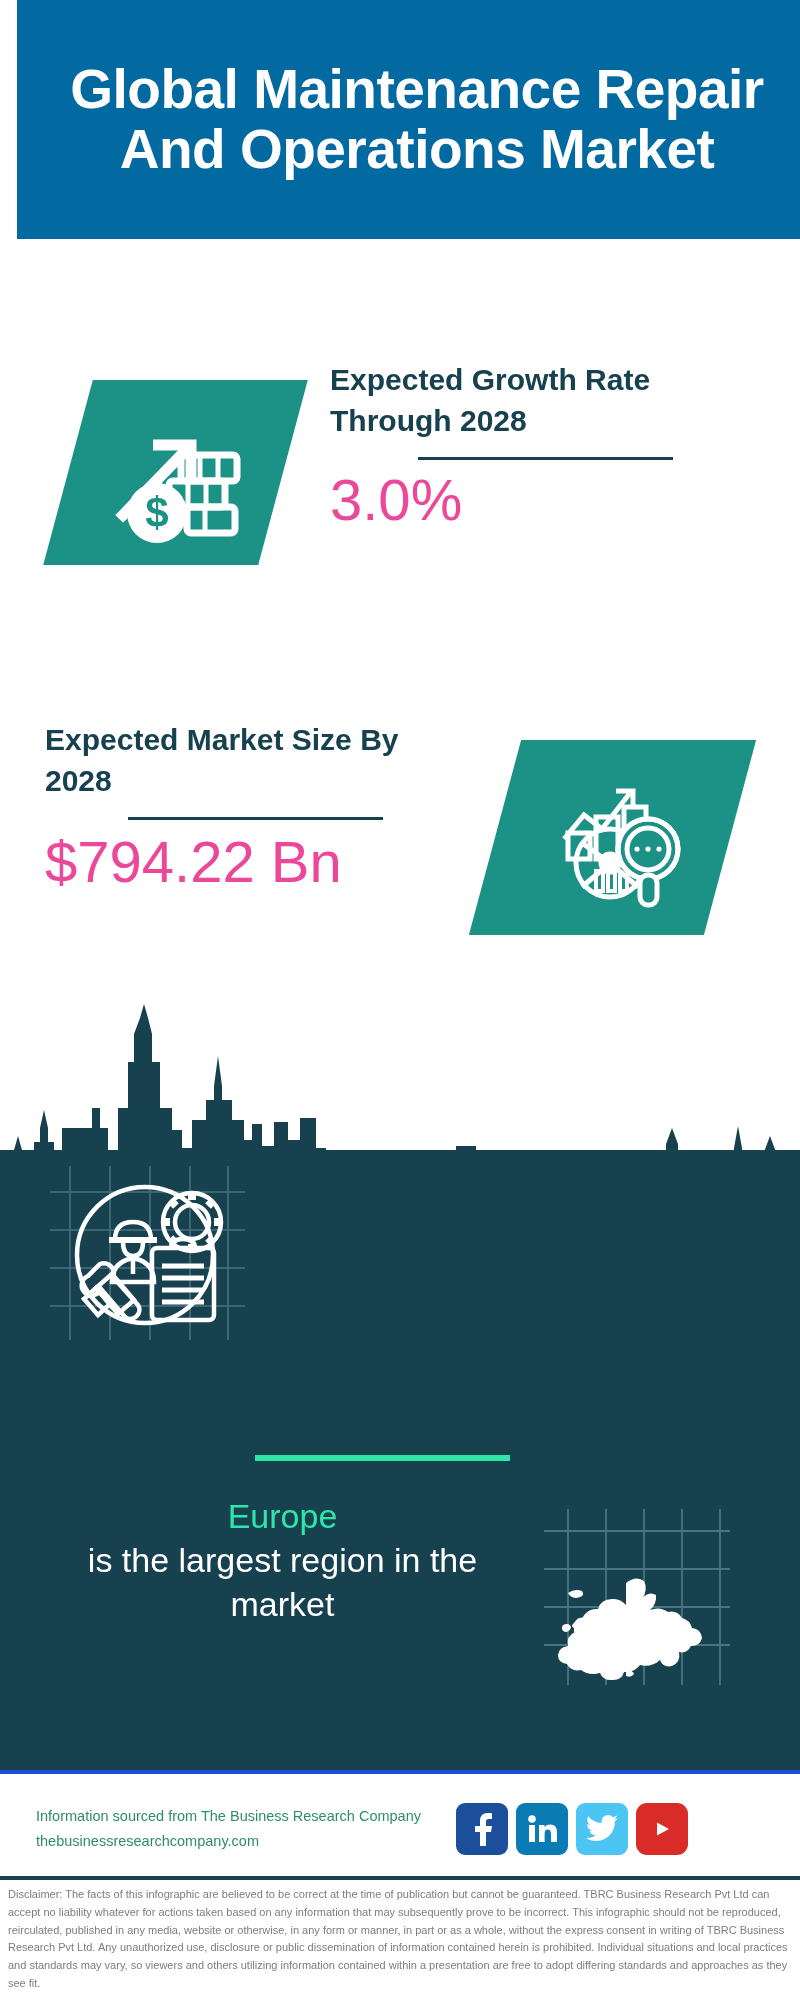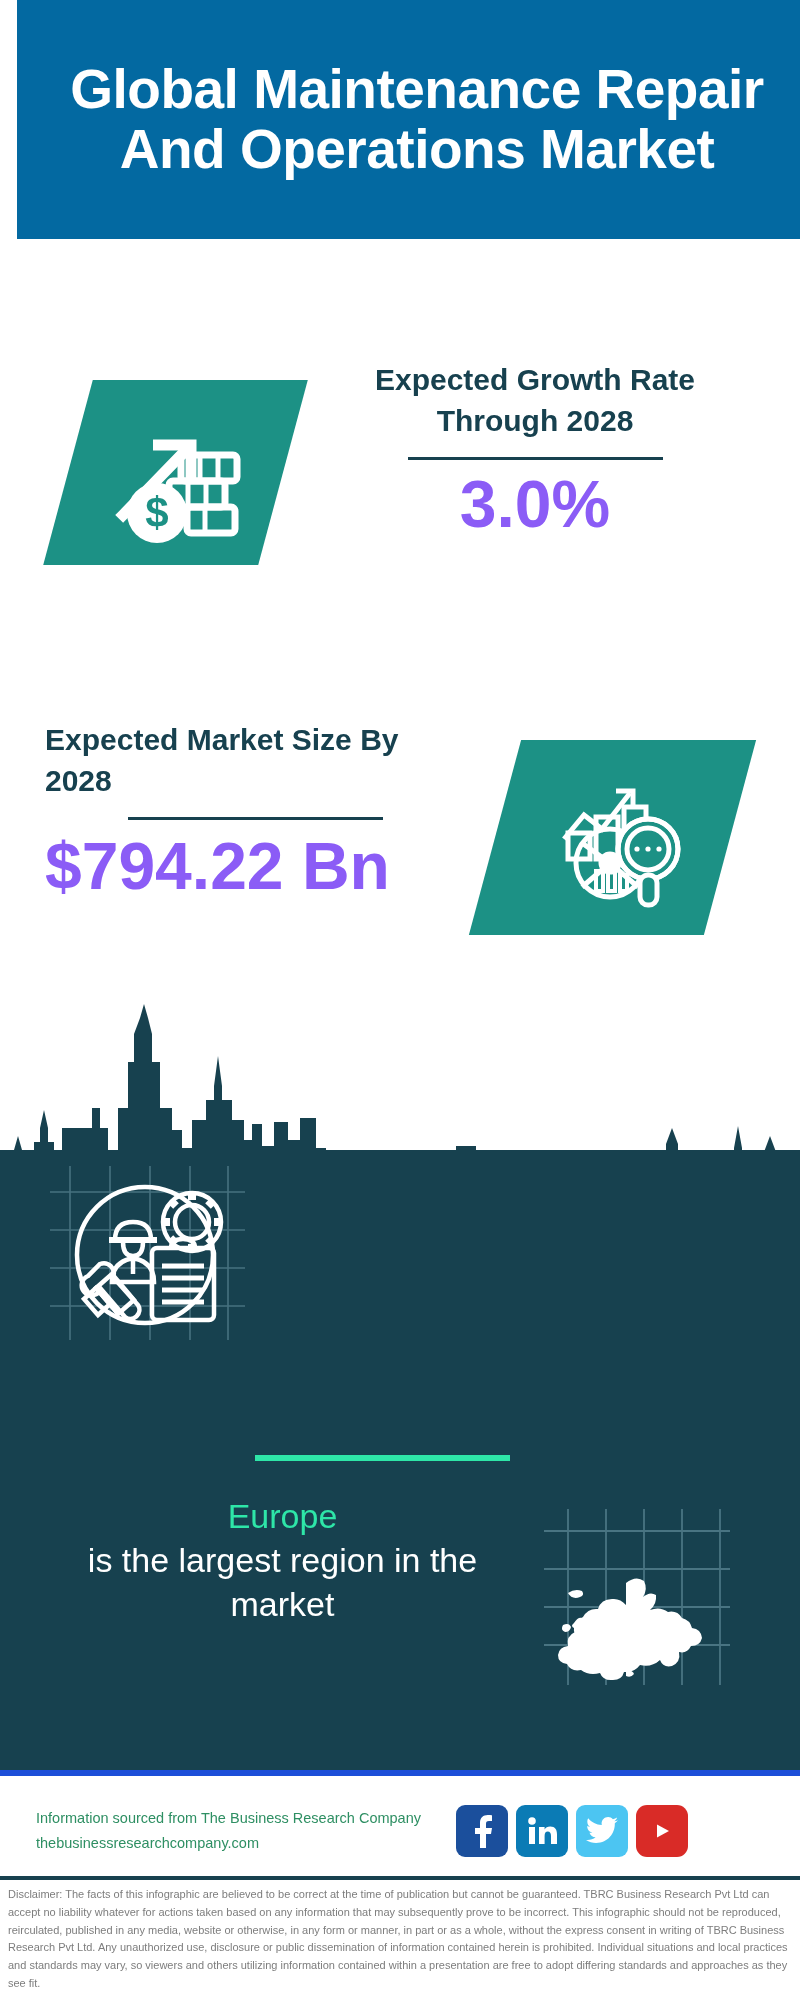--- a/index.html
+++ b/index.html
@@ -21,24 +21,24 @@
   }
 
   
   .growth-block{ position:absolute; left:0; top:340px; width:800px; height:300px; }
   .para-left{
     position:absolute; left:68px; top:40px; width:215px; height:185px;
     background:#1c9185; transform:skewX(-15deg);
   }
   .para-left .ico{ transform:skewX(15deg); width:100%; height:100%;
     display:flex; align-items:center; justify-content:center; }
-  .growth-text{ position:absolute; left:320px; top:20px; width:430px; text-align:center; }
+  .growth-text{ position:absolute; left:330px; top:20px; width:430px; }
   .lbl-dark{ color:#17414f; font-size:30px; font-weight:bold; line-height:1.35; }
   .rule-dark{ width:255px; height:3px; background:#17414f; margin:16px auto 10px auto; }
-  .big-teal{ color:#8b5cf6; font-size:66px; font-weight:bold; line-height:1.05; }
+  .big-teal{ color:#ec4899; font-size:58px; font-weight:normal; line-height:1.05; }
 
   
   .size-block{ position:absolute; left:0; top:700px; width:800px; height:290px; }
   .size-text{ position:absolute; left:45px; top:20px; width:420px; text-align:left; }
   .rule-dark2{ width:255px; height:3px; background:#17414f; margin:16px auto 12px auto; }
   .para-right{
     position:absolute; left:495px; top:40px; width:235px; height:195px;
     background:#1c9185; transform:skewX(-15deg);
   }
   .para-right .ico{ transform:skewX(15deg); width:100%; height:100%;
@@ -65,21 +65,21 @@
 
   
   .region-text{ position:absolute; left:55px; top:1495px; width:455px; text-align:center; }
   .region-name{ color:#2ee6a8; font-size:34px; font-weight:normal; line-height:1.25; }
   .region-desc{ color:#ffffff; font-size:34px; line-height:1.3; }
   .region-map{ position:absolute; left:530px; top:1495px; width:230px; height:195px; }
 
   
   .footer{
     position:absolute; left:0; top:1770px; width:800px; height:110px;
-    background:#ffffff; border-top:6px solid #1d4ed8;
+    background:#ffffff; border-top:4px solid #1d4ed8;
   }
   .footer-inner{
     position:absolute; left:0; top:14px; width:800px; height:82px;
     display:flex; align-items:center;
   }
   .src-text{ margin-left:36px; width:410px; color:#2e8f63; font-size:14.5px; line-height:1.75; }
   .socials{ display:flex; gap:8px; align-items:center; margin-left:10px; }
   .soc{ width:52px; height:52px; border-radius:9px; display:flex; align-items:center; justify-content:center; }
   .soc-fb{ background:#1b4f9c; }
   .soc-li{ background:#0b7bb5; }

